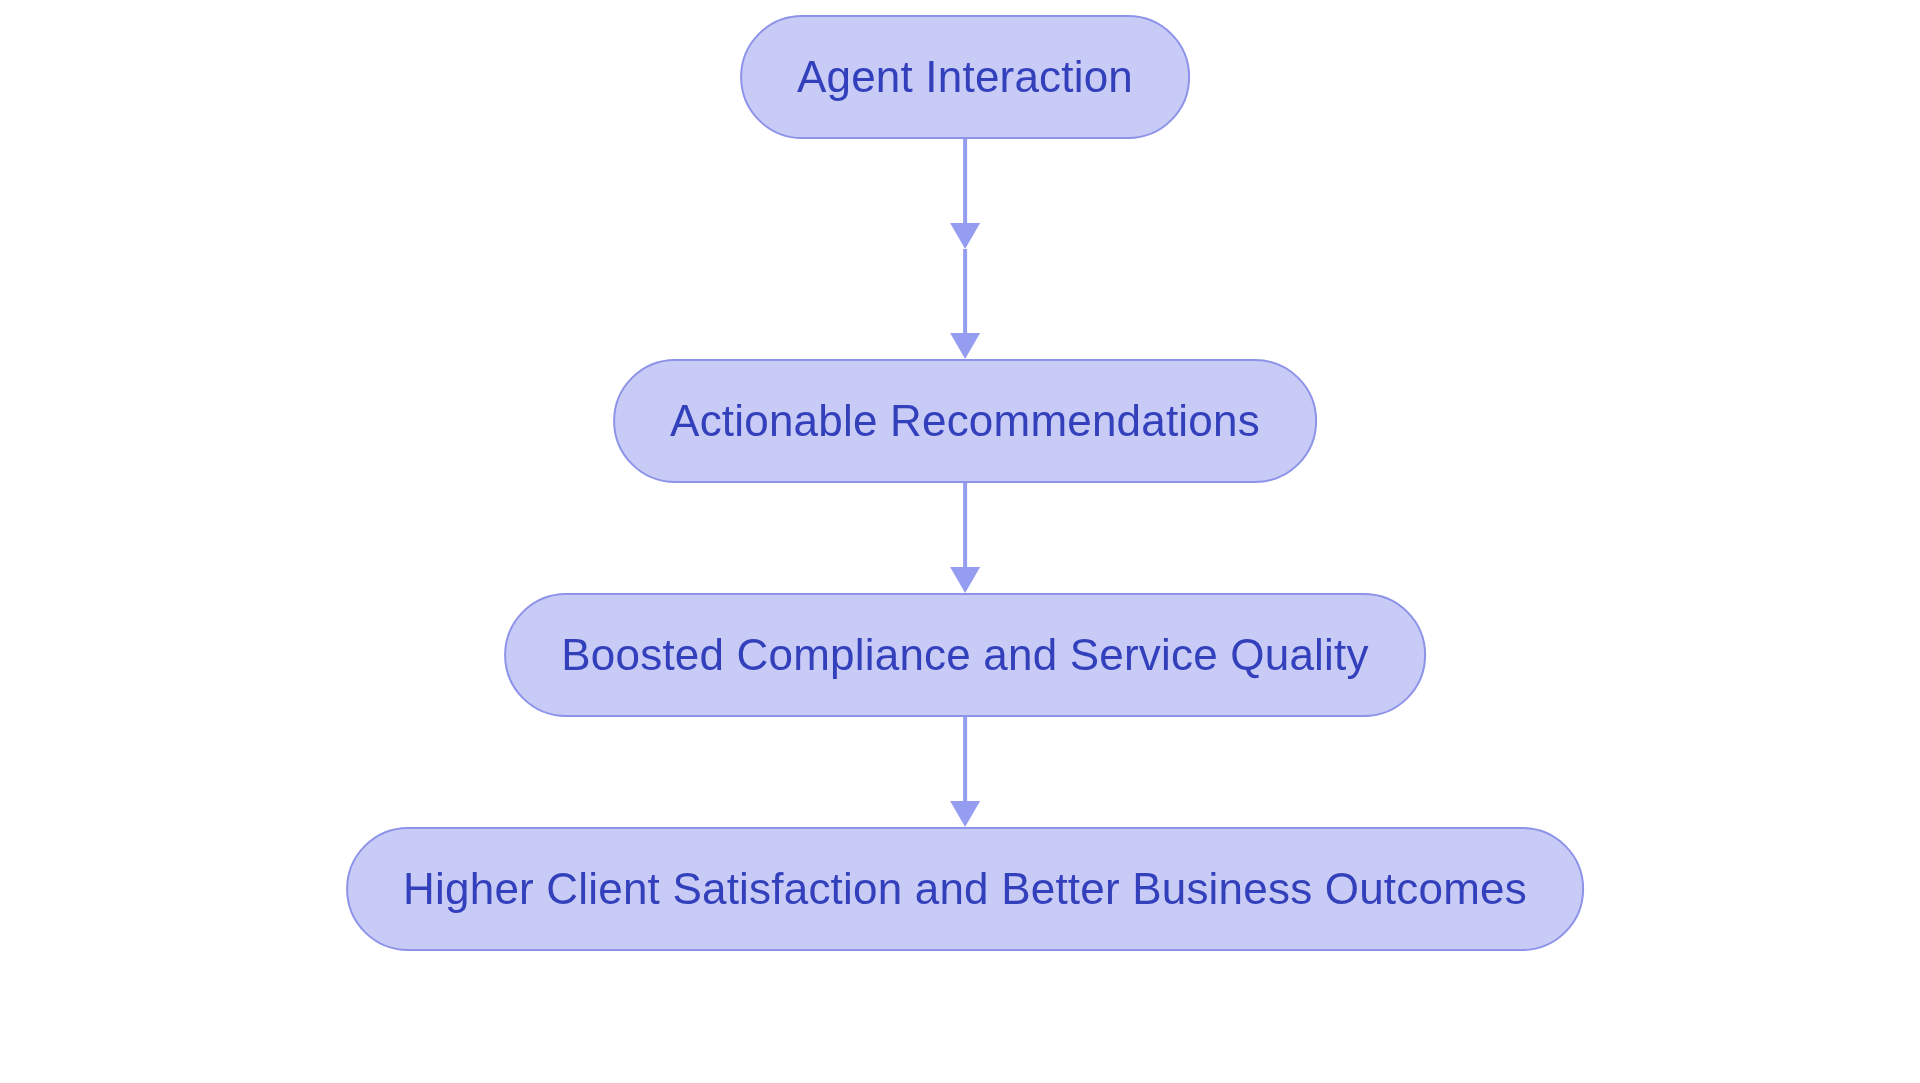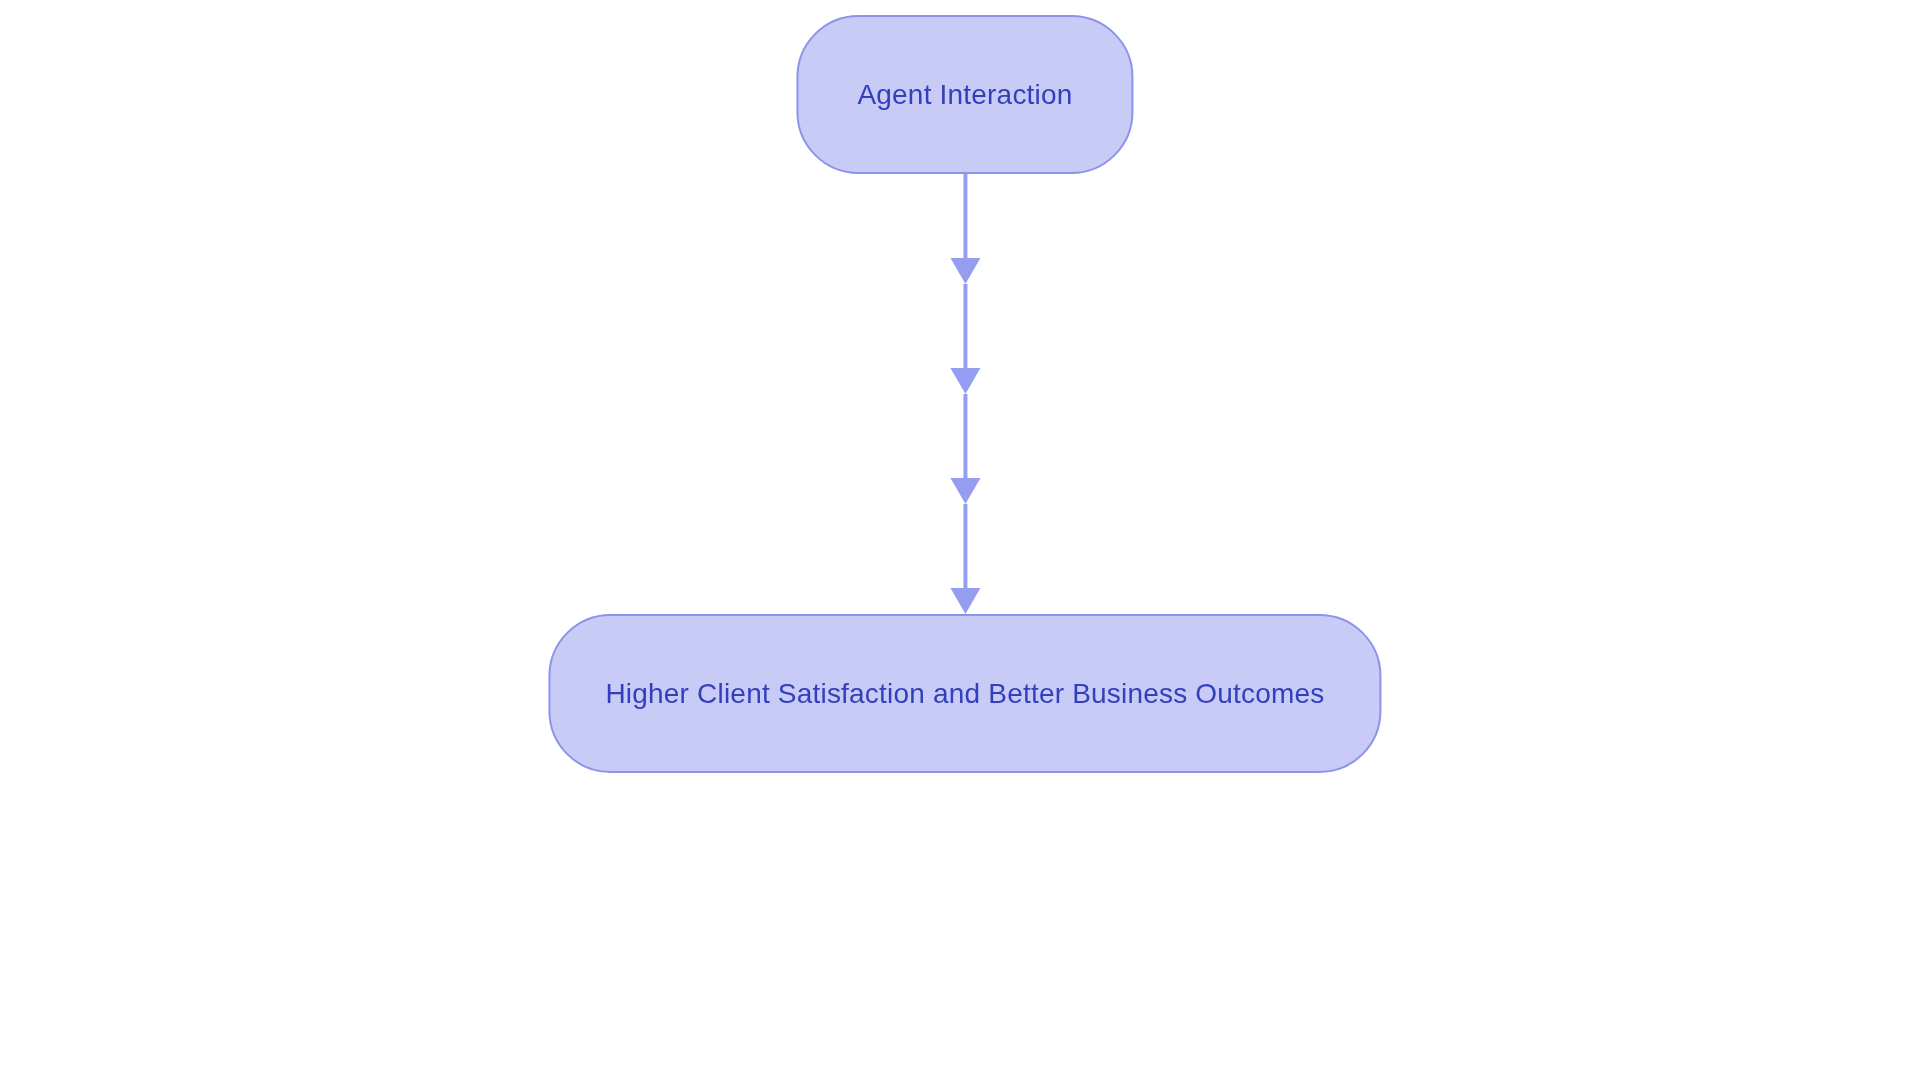--- a/index.html
+++ b/index.html
@@ -25,29 +25,29 @@
   .flow-column{
     position:absolute;
     left:50%;
     top:15px;
     transform:translateX(calc(-50% + 5px));
     display:flex;
     flex-direction:column;
     align-items:center;
   }
   .flow-node{
-    height:159px;
+    height:124px;
     border-radius:62px;
     background:var(--node-fill);
     border:2px solid var(--node-border);
     display:flex;
     align-items:center;
     justify-content:center;
     color:var(--node-text);
-    font-size:28px;
+    font-size:44px;
     font-weight:500;
     letter-spacing:0.2px;
     white-space:nowrap;
     padding:0 55px;
   }
   .flow-node:nth-of-type(1){min-width:337px;}
   .flow-node:nth-of-type(3){min-width:478px;}
   .flow-node:nth-of-type(5){min-width:508px;}
   .flow-node:nth-of-type(7){min-width:650px;}
   .flow-node:nth-of-type(9){min-width:886px;}
@@ -90,26 +90,28 @@
       <div class="shaft"></div>
       <div class="head"></div>
     </div>
 
 
     <div class="flow-arrow">
       <div class="shaft"></div>
       <div class="head"></div>
     </div>
 
+    <div class="flow-node">Actionable Recommendations</div>
 
     <div class="flow-arrow">
       <div class="shaft"></div>
       <div class="head"></div>
     </div>
 
+    <div class="flow-node">Boosted Compliance and Service Quality</div>
 
     <div class="flow-arrow">
       <div class="shaft"></div>
       <div class="head"></div>
     </div>
 
     <div class="flow-node">Higher Client Satisfaction and Better Business Outcomes</div>
 
   </div>
 </div>

